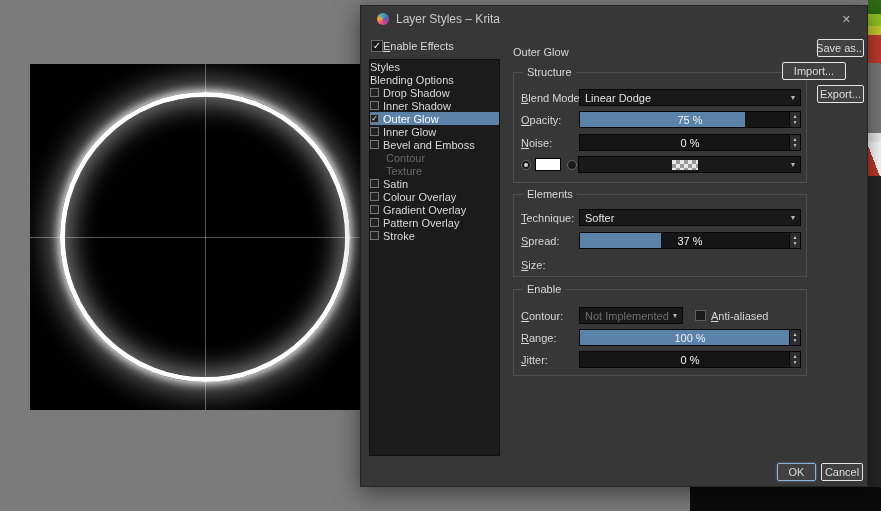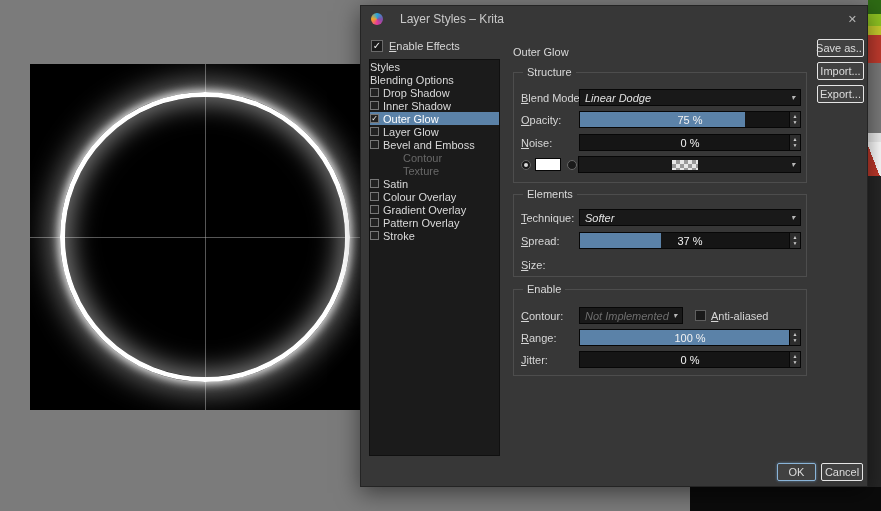--- a/index.html
+++ b/index.html
@@ -29,54 +29,54 @@
   .eb-yellow{top:26px;height:9px;background:#c8cf2e;}
   .eb-red{top:35px;height:28px;background:#c23b2e;}
   .eb-white{top:133px;height:9px;background:#efefef;}
   .eb-swatch{top:142px;height:34px;background:linear-gradient(to top right,#c0392b 45%,#ffffff 45%);}
   .eb-dark{top:176px;height:314px;background:#262626;}
   .bottom-black{position:absolute;left:690px;top:487px;width:191px;height:24px;background:#0b0b0b;}
 
   
   .dialog{position:absolute;left:360px;top:5px;width:508px;height:482px;background:var(--dlg);
     border:1px solid #242424;box-shadow:0 6px 22px rgba(0,0,0,.5);}
-  .titlebar{position:absolute;left:0;top:0;right:0;height:26px;display:flex;align-items:center;padding:0 10px;gap:10px;}
+  .titlebar{position:absolute;left:0;top:0;right:0;height:26px;display:flex;align-items:center;padding:0 16px;}
   .app-icon{width:12px;height:12px;border-radius:50%;flex:none;
     background:conic-gradient(#29a8dc,#7b52a8 25%,#e6399b 50%,#f5a623 75%,#29a8dc);}
   .title{margin-left:7px;flex:1;font-size:12px;color:#c9c9c9;white-space:nowrap;}
   .close{color:#b5b5b5;font-size:11px;cursor:default;}
 
   .enable-row{position:absolute;left:10px;top:33px;display:flex;align-items:center;height:14px;}
   .cbx{width:12px;height:12px;background:#1c1c1c;border:1px solid #6a6a6a;display:flex;align-items:center;justify-content:center;
     font-size:10px;line-height:10px;color:#efefef;flex:none;}
-  .enable-row .etext{margin-left:6px;text-align:center;}
+  .enable-row .etext{text-align:center;}
 
   .styles-list{position:absolute;left:8px;top:53px;width:131px;height:397px;background:#1b1b1b;border:1px solid #101010;overflow:hidden;}
   .li{height:13px;display:flex;align-items:center;padding-left:0;color:#d9d9d9;white-space:nowrap;}
-  .li.disabled{color:#686868;padding-left:33px;}
+  .li.disabled{color:#686868;padding-left:16px;}
   .li.sel{background:var(--accent);color:#ffffff;}
   .lcb{width:9px;height:9px;border:1px solid #777;background:#222;margin-right:4px;flex:none;
     display:flex;align-items:center;justify-content:center;font-size:8px;line-height:8px;color:#f0f0f0;}
 
   .panel-title{position:absolute;left:152px;top:40px;color:#d9d9d9;}
 
   .group{position:absolute;left:152px;width:294px;}
   .group::before{content:"";position:absolute;left:0;right:0;top:5px;bottom:0;border:1px solid #4d4d4d;}
   .gtitle{position:absolute;left:10px;top:-1px;background:var(--dlg);padding:0 4px;z-index:1;color:#d9d9d9;}
   .g-structure{top:61px;height:116px;}
   .g-elements{top:183px;height:88px;}
   .g-quality{top:278px;height:92px;}
 
   .row{position:absolute;left:8px;right:6px;height:17px;display:flex;align-items:center;}
   .lbl{width:58px;flex:none;color:var(--txt);white-space:nowrap;overflow:hidden;}
 
   .mn{display:inline-block;}
   .mn::first-letter{text-decoration:underline;}
 
-  .combo{flex:1;height:17px;background:#191919;border:1px solid var(--ctrl-border);display:flex;align-items:center;padding:0 5px;min-width:0;font-style:italic;}
+  .combo{flex:1;height:17px;background:#191919;border:1px solid var(--ctrl-border);display:flex;align-items:center;padding:0 5px;min-width:0;}
   .combo .ctext{flex:1;color:#e2e2e2;white-space:nowrap;overflow:hidden;text-align:left;}
   .combo .carrow{color:#b9b9b9;font-size:8px;margin-left:4px;flex:none;}
   .combo.disabled .ctext{color:#6e6e6e;}
   .combo.fixed{flex:none;width:104px;}
   .checker{width:26px;height:10px;margin:auto;background-color:#e8e8e8;
     background-image:linear-gradient(45deg,#9a9a9a 25%,transparent 25%,transparent 75%,#9a9a9a 75%),
                      linear-gradient(45deg,#9a9a9a 25%,transparent 25%,transparent 75%,#9a9a9a 75%);
     background-size:8px 8px;background-position:0 0,4px 4px;}
 
   .slider{flex:1;height:17px;background:#151515;border:1px solid var(--ctrl-border);position:relative;
@@ -91,21 +91,21 @@
     display:flex;align-items:center;justify-content:center;}
   .radio.on::after{content:"";width:4px;height:4px;border-radius:50%;background:#d8d8d8;}
   .swatch{width:26px;height:13px;border:1px solid #060606;margin-left:4px;flex:none;}
   .sp6{width:6px;flex:none;}
   .cb-small{width:11px;height:11px;background:#1a1a1a;border:1px solid #5f5f5f;margin-left:12px;flex:none;}
   .cb-label{margin-left:5px;white-space:nowrap;}
 
   .btn{position:absolute;height:18px;background:#414141;border:1px solid #e5e5e5;border-radius:2px;
     color:#dcdcdc;display:flex;align-items:center;justify-content:center;white-space:nowrap;}
   .btn-save{right:3px;top:33px;width:47px;}
-  .btn-import{right:3px;top:56px;width:47px;}
+  .btn-import{right:21px;top:56px;width:64px;}
   .btn-export{right:3px;top:79px;width:47px;}
   .btn-ok{right:51px;top:457px;width:39px;border-color:#8ab4d8;box-shadow:0 0 0 1px #3c5possible0;}
   .btn-ok{box-shadow:0 0 3px rgba(120,170,220,.6);}
   .btn-cancel{right:4px;top:457px;width:42px;}
 </style>
 </head>
 <body>
 
 <div class="stage">
 
@@ -151,21 +151,21 @@
         <div class="li checkbox">
           <span class="lcb"></span>
           <span class="ltext">Inner Shadow</span>
         </div>
         <div class="li checkbox sel">
           <span class="lcb on">✓</span>
           <span class="ltext">Outer Glow</span>
         </div>
         <div class="li checkbox">
           <span class="lcb"></span>
-          <span class="ltext">Layer Glow</span>
+          <span class="ltext">Inner Glow</span>
         </div>
         <div class="li checkbox">
           <span class="lcb"></span>
           <span class="ltext">Bevel and Emboss</span>
         </div>
         <div class="li disabled">
           <span class="ltext">Contour</span>
         </div>
         <div class="li disabled">
           <span class="ltext">Texture</span>

